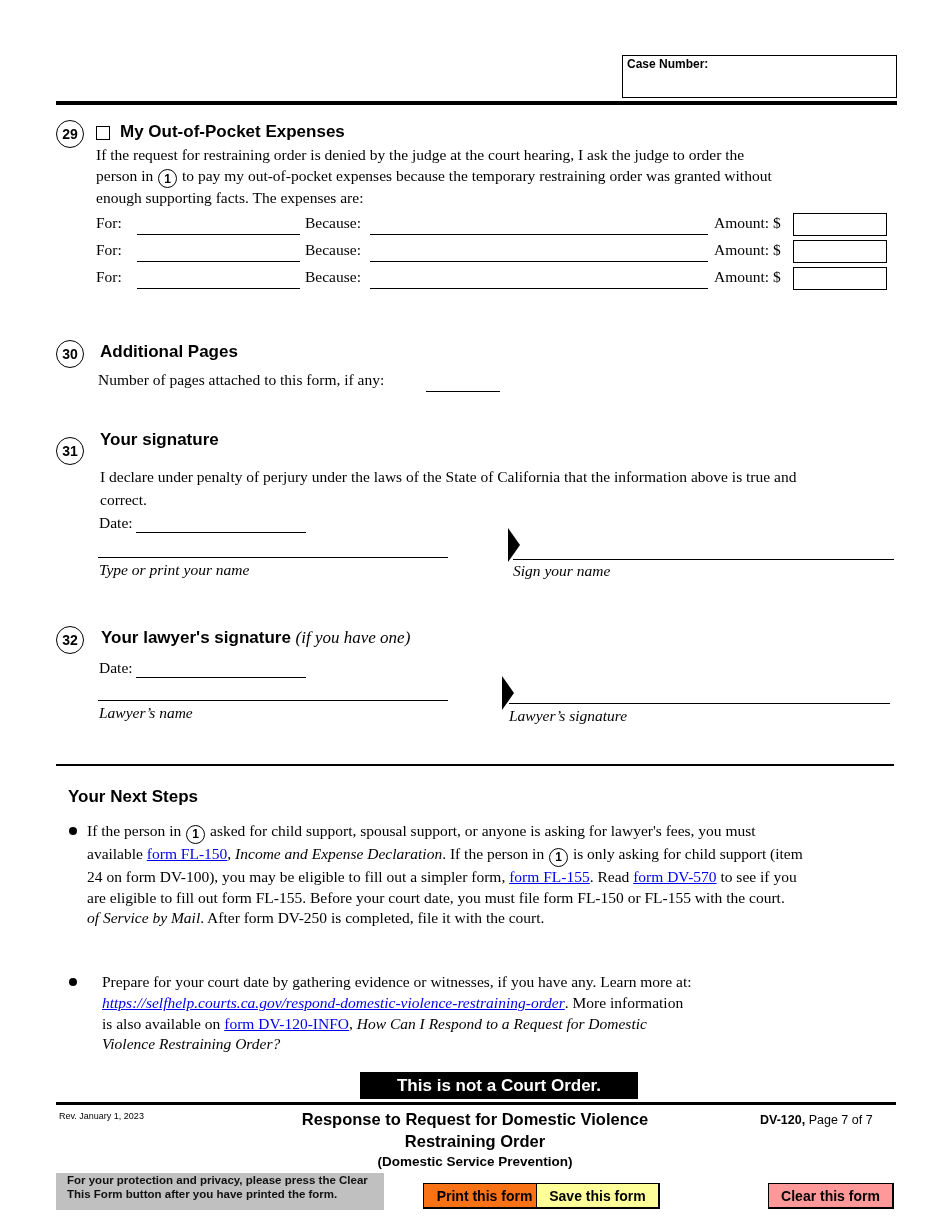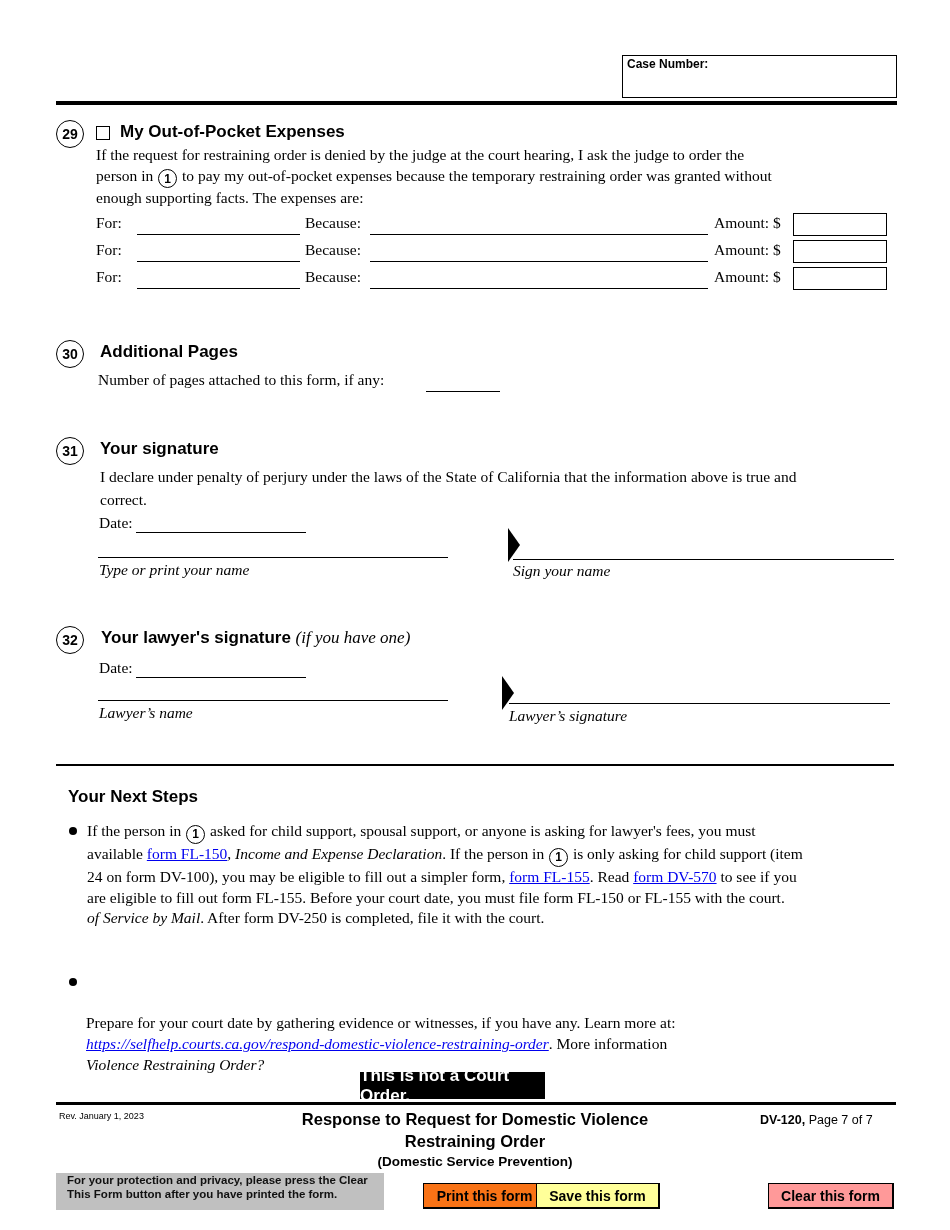--- a/index.html
+++ b/index.html
@@ -25,21 +25,21 @@
   .amt-box { width: 94px; height: 23px; border: 1px solid #000; background: #fff; }
 
   .italic { font-style: italic; }
   .sig-arrow { width: 0; height: 0; border-top: 17px solid transparent; border-bottom: 17px solid transparent; border-left: 12px solid #000; }
 
   .mid-rule { left: 56px; top: 764px; width: 838px; height: 2px; background: #000; }
 
   .bullet { width: 8px; height: 8px; border-radius: 50%; background: #000; }
   a.lnk { color: #0000ee; text-decoration: underline; }
 
-  .not-order { left: 360px; top: 1072px; width: 185px; height: 27px; background: #000; color: #fff; font-family: "Liberation Sans", sans-serif; font-weight: bold; font-size: 17px; display: flex; align-items: center; justify-content: center; }
+  .not-order { left: 360px; top: 1072px; width: 278px; height: 27px; background: #000; color: #fff; font-family: "Liberation Sans", sans-serif; font-weight: bold; font-size: 17px; display: flex; align-items: center; justify-content: center; }
   .bottom-rule { left: 56px; top: 1102px; width: 840px; height: 3px; background: #000; }
 
   .footer-rev { left: 59px; top: 1111px; font-family: "Liberation Sans", sans-serif; font-size: 9px; text-align: right; }
   .footer-title { left: 240px; top: 1108px; width: 470px; text-align: center; font-family: "Liberation Sans", sans-serif; font-weight: bold; font-size: 16.5px; line-height: 22px; }
   .footer-sub { left: 240px; top: 1154px; width: 470px; text-align: center; font-family: "Liberation Sans", sans-serif; font-weight: bold; font-size: 13.5px; }
   .footer-page { left: 760px; top: 1113px; font-family: "Liberation Sans", sans-serif; font-size: 12.5px; }
   .footer-page b { font-weight: bold; text-align: right; }
 
   .privacy { left: 56px; top: 1173px; width: 328px; height: 37px; background: #c0c0c0; font-family: "Liberation Sans", sans-serif; font-weight: bold; font-size: 11.5px; line-height: 14px; padding: 0 11px; color: #111; }
   .btn { height: 26px; border: 1px solid #000; border-right: 2px solid #000; border-bottom: 2px solid #000; font-family: "Liberation Sans", sans-serif; font-weight: bold; font-size: 14px; display: flex; align-items: center; justify-content: center; cursor: pointer; }
@@ -85,21 +85,21 @@
   <span class="abs" style="left:618px; top:0; white-space:nowrap;">Amount: $</span>
   <div class="abs amt-box" style="left:697px; top:-1px;"></div>
 </div>
 
 <div class="abs circ" style="left:56px; top:340px;">30</div>
 <div class="abs heading" style="left:100px; top:342px;">Additional Pages</div>
 <div class="abs" style="left:98px; top:371px;">Number of pages attached to this form, if any:</div>
 <div class="abs uline" style="left:426px; top:391px; width:74px;"></div>
 
 <div class="abs circ" style="left:56px; top:437px;">31</div>
-<div class="abs heading" style="left:100px; top:439px;">Your signature</div>
+<div class="abs heading" style="left:100px; top:430px;">Your signature</div>
 <div class="abs para" style="left:100px; top:465px; width:800px; line-height:23px;">
   <div>I declare under penalty of perjury under the laws of the State of California that the information above is true and</div>
   <div>correct.</div>
 </div>
 <div class="abs" style="left:99px; top:514px;">Date:</div>
 <div class="abs uline" style="left:136px; top:532px; width:170px;"></div>
 <div class="abs uline" style="left:98px; top:557px; width:350px;"></div>
 <div class="abs italic" style="left:99px; top:561px;">Type or print your name</div>
 <div class="abs sig-arrow" style="left:508px; top:528px;"></div>
 <div class="abs uline" style="left:513px; top:559px; width:381px;"></div>
@@ -124,23 +124,24 @@
 <div class="abs bullet" style="left:69px; top:827px;"></div>
 <div class="abs para" style="left:87px; top:821px; width:810px; line-height:20.8px;">
   <div><span>If the person in</span> <span class="mini-circ">1</span><span> asked for child support, spousal support, or anyone is asking for lawyer's fees, you must</span></div>
   <div><span>available </span><a class="lnk">form FL-150</a><span>, </span><i>Income and Expense Declaration</i><span>. If the person in</span> <span class="mini-circ">1</span> <span>is only asking for child support (item</span></div>
   <div><span>24 on form DV-100), you may be eligible to fill out a simpler form, </span><a class="lnk">form FL-155</a><span>. Read </span><a class="lnk">form DV-570</a><span> to see if you</span></div>
   <div>are eligible to fill out form FL-155. Before your court date, you must file form FL-150 or FL-155 with the court.</div>
   <div><i>of Service by Mail</i><span>. After form DV-250 is completed, file it with the court.</span></div>
 </div>
 
 <div class="abs bullet" style="left:69px; top:978px;"></div>
-<div class="abs para" style="left:86px; top:972px; width:810px; line-height:20.8px;margin-top:41px;">
+<div class="abs para" style="left:102px; top:972px; width:810px; line-height:20.8px;">
   <div>Prepare for your court date by gathering evidence or witnesses, if you have any. Learn more at:</div>
   <div><a class="lnk italic">https://selfhelp.courts.ca.gov/respond-domestic-violence-restraining-order</a><span>. More information</span></div>
+  <div><span>is also available on </span><a class="lnk">form DV-120-INFO</a><span>, </span><i>How Can I Respond to a Request for Domestic</i></div>
   <div><i>Violence Restraining Order?</i></div>
 </div>
 
 <div class="abs not-order">This is not a Court Order.</div>
 <div class="abs bottom-rule"></div>
 
 <div class="abs footer-rev">Rev. January 1, 2023</div>
 <div class="abs footer-title">
   <div>Response to Request for Domestic Violence</div>
   <div>Restraining Order</div>

